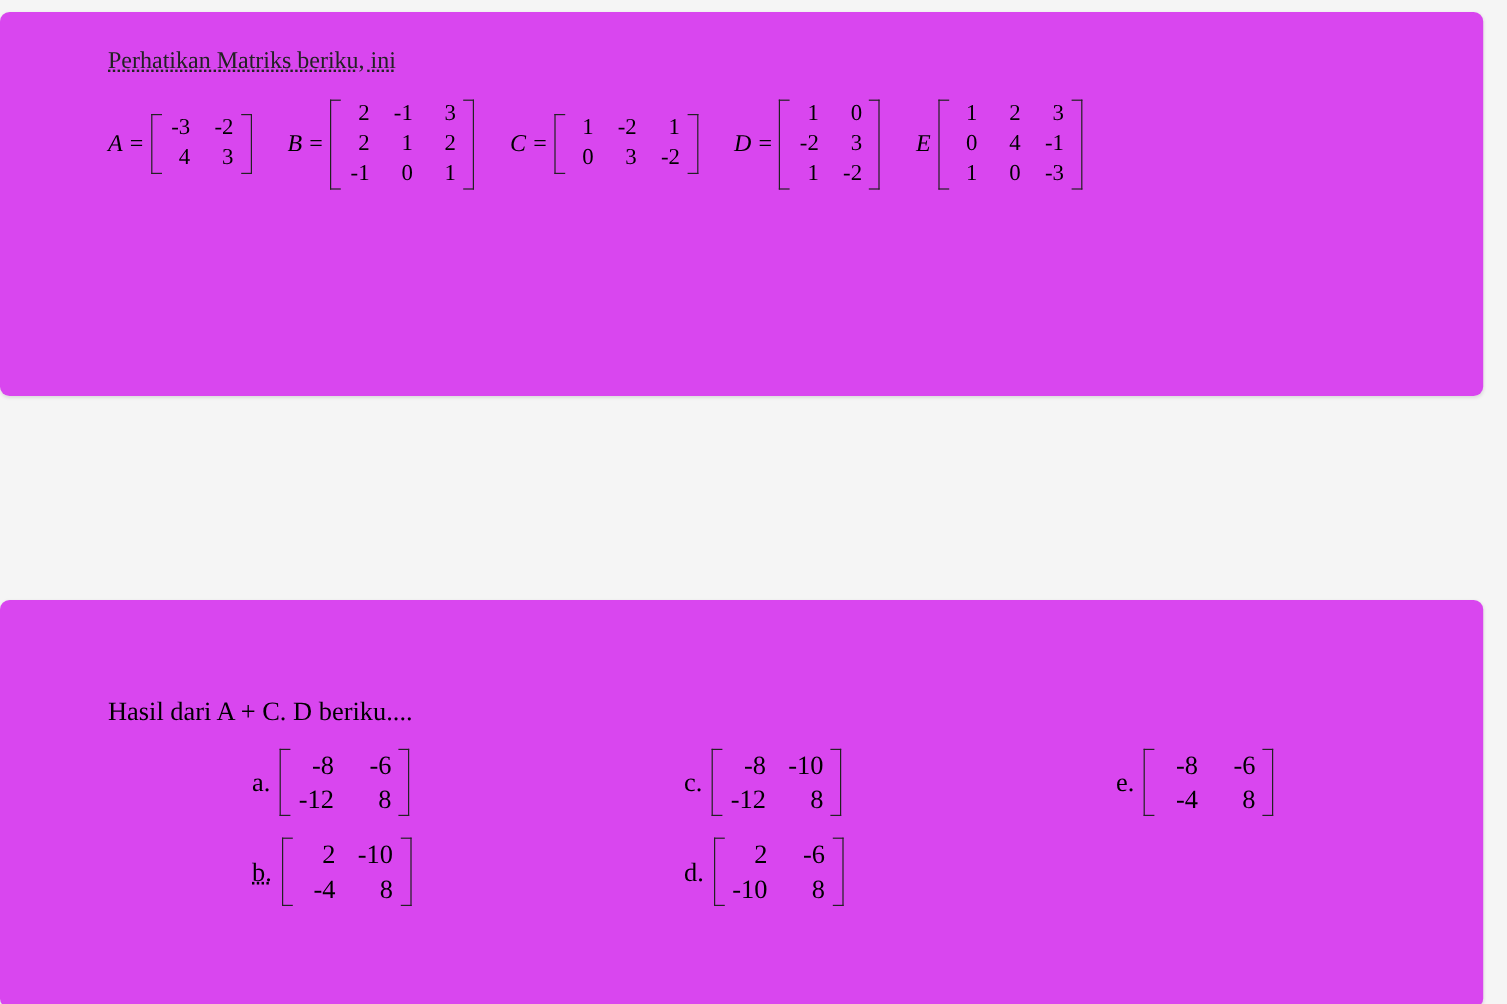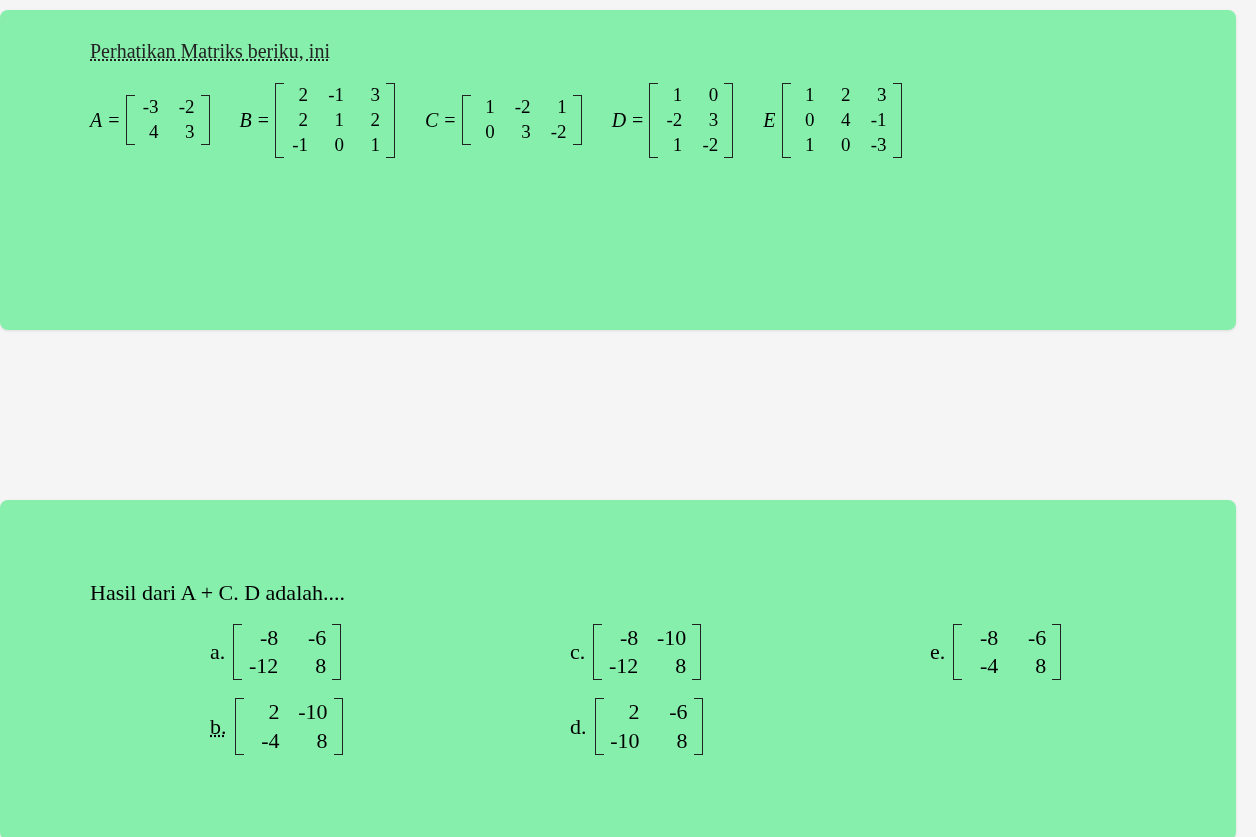--- a/index.html
+++ b/index.html
@@ -5,21 +5,21 @@
   body {
     margin: 0;
     padding: 0;
     font-family: "Times New Roman", serif;
     background: #f5f5f5;
     width: 1256px;
     height: 837px;
     overflow: hidden;
   }
   .card {
-    background: #86efac;
+    background: #d946ef;
     border-radius: 8px;
     box-shadow: 0 1px 3px rgba(0,0,0,0.1);
     margin: 10px 20px 0 0;
     padding: 30px 40px 30px 90px;
     position: relative;
   }
   .card1 { height: 260px; }
   .card2 { height: 230px; padding-top: 80px; margin-top: 170px; }
   .heading {
     font-size: 20px;
@@ -189,21 +189,21 @@
       </span>
     </div>
 
   </div>
 </div>
 
 <div class="card card2">
   <div class="question">
     <span class="u">Hasil dari</span>
     <span style="">A + C. D</span>
-    <span>adalah....</span>
+    <span>beriku....</span>
   </div>
 
   <div class="options">
 
     <div class="opt">
       <span class="olabel">a.</span>
       <span class="matrix">
         <span class="bracket left"></span>
         <span class="mgrid" style="grid-template-columns:repeat(2,auto);">
           <span class="cell">-8</span>

